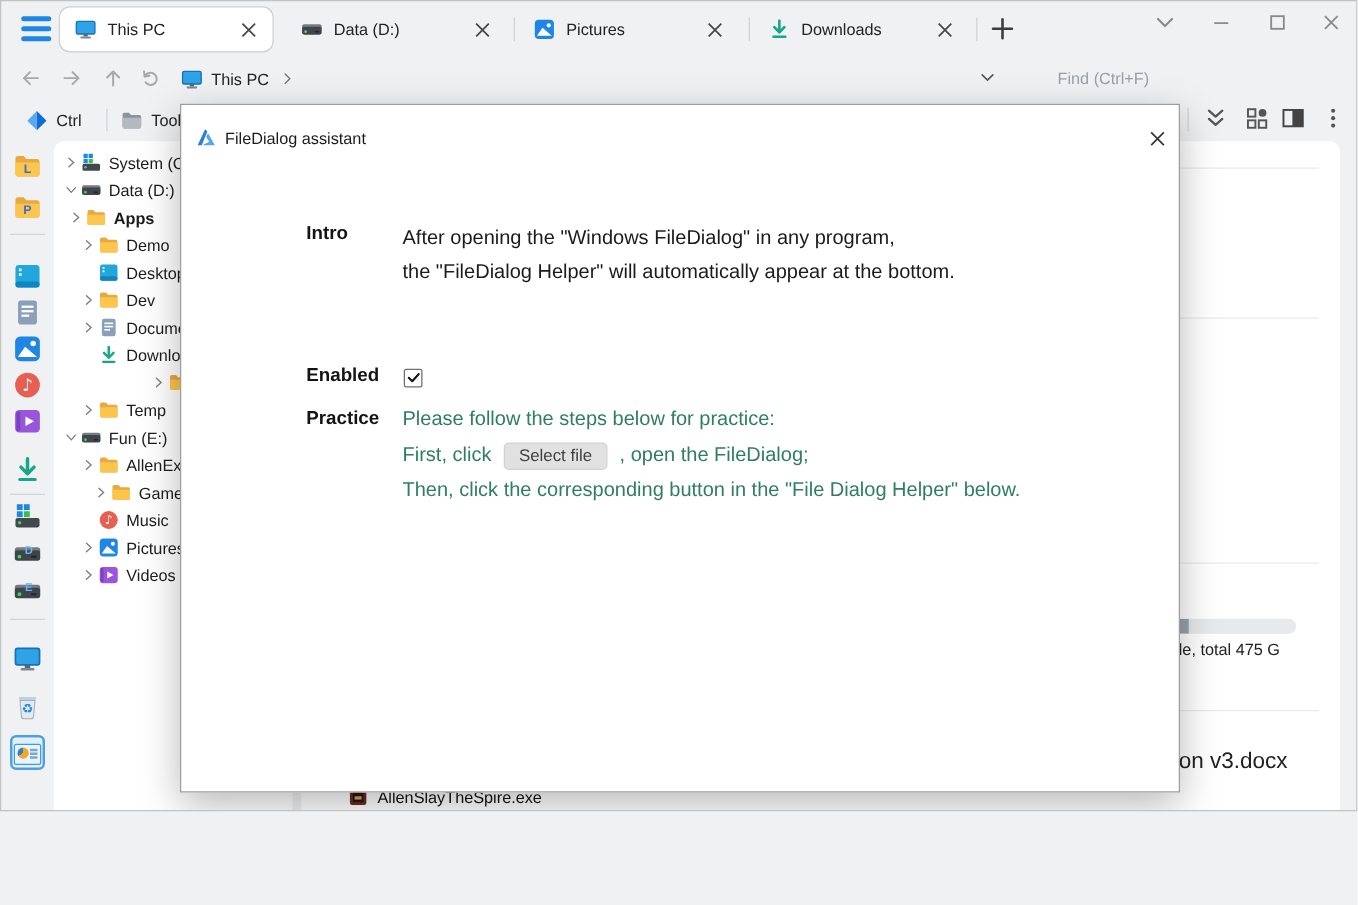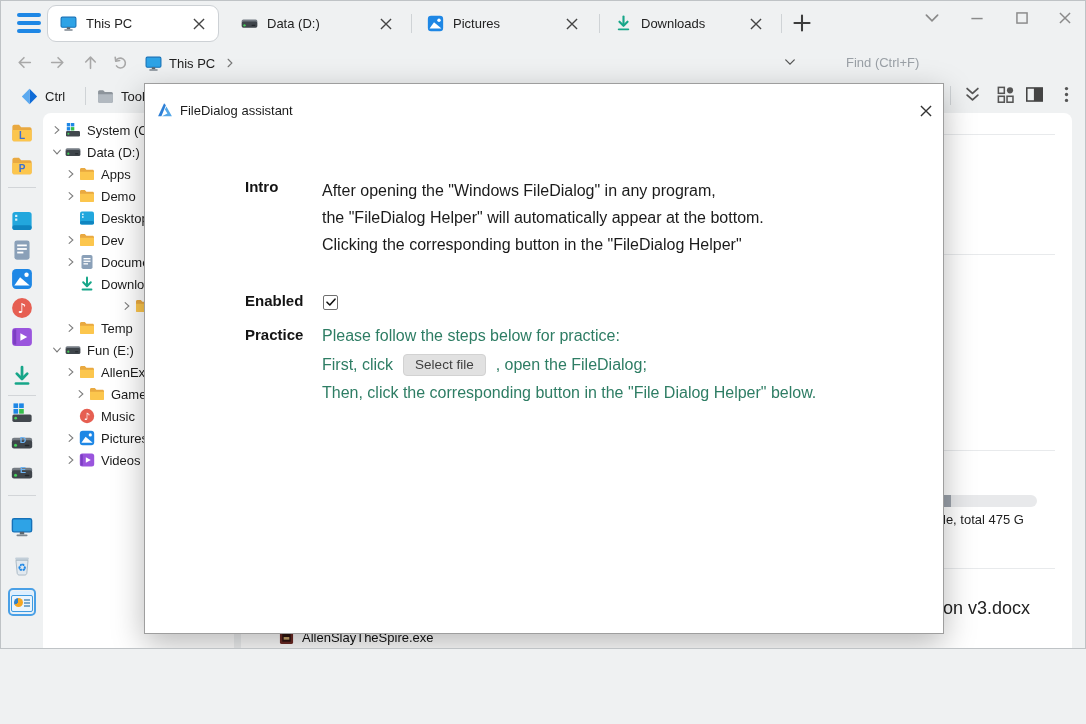--- a/index.html
+++ b/index.html
@@ -416,21 +416,21 @@
           <span class="ic n-icon">
             <svg viewBox="0 0 16 16">
               <rect x="0.6" y="4.2" width="14.8" height="4" rx="1.6" fill="#757c84"></rect>
               <rect x="0.6" y="6" width="14.8" height="6" rx="1.6" fill="#3f454b"></rect>
               <circle cx="3.3" cy="9.7" r="1.1" fill="#45d05a"></circle>
               <rect x="10" y="9.2" width="3.4" height="1.1" rx="0.5" fill="#23272b"></rect>
             </svg>
           </span>
           <span class="n-label">Data (D:)</span>
         </div>
-        <div class="trow" style="top: 50px; padding-left: 22px;">
+        <div class="trow" style="top: 50px; padding-left: 12px; font-weight: bold;">
           <span class="chev ic">
             <svg viewBox="0 0 16 16">
               <path d="M5.5 3.5 L10.5 8 L5.5 12.5" stroke="#7b7b7b" stroke-width="1.4" fill="none" stroke-linecap="round"></path>
             </svg>
           </span>
           <span class="ic n-icon">
             <svg viewBox="0 0 16 16">
               <path d="M1 3.5 C1 2.7 1.6 2 2.4 2 H5.8 L7.4 3.8 H13.6 C14.4 3.8 15 4.5 15 5.3 V12.5 C15 13.3 14.4 14 13.6 14 H2.4 C1.6 14 1 13.3 1 12.5 Z" fill="#e9a941"></path>
               <path d="M1 5.8 H15 V12.5 C15 13.3 14.4 14 13.6 14 H2.4 C1.6 14 1 13.3 1 12.5 Z" fill="#fcc64d"></path>
             </svg>
@@ -675,21 +675,20 @@
           <svg viewBox="0 0 16 16">
             <path d="M3.5 3.5 L12.5 12.5 M12.5 3.5 L3.5 12.5" stroke="#333" stroke-width="1.2"></path>
           </svg>
         </span>
     </div>
 
     <div class="dlg-label" style="top:94px">Intro</div>
     <div id="intro-text">
         <div>After opening the "Windows FileDialog" in any program,</div>
         <div>the "FileDialog Helper" will automatically appear at the bottom.</div>
-        <div>Clicking the corresponding button in the "FileDialog Helper"</div>
       </div>
 
     <div class="dlg-label" style="top:208px">Enabled</div>
     <div id="enabled-box">
         <svg viewBox="0 0 12 12">
           <path d="M2 6.2 L4.8 9 L10 3.2" stroke="#111" stroke-width="1.6" fill="none" stroke-linecap="round" stroke-linejoin="round"></path>
         </svg>
       </div>
 
     <div class="dlg-label" style="top:242px">Practice</div>

